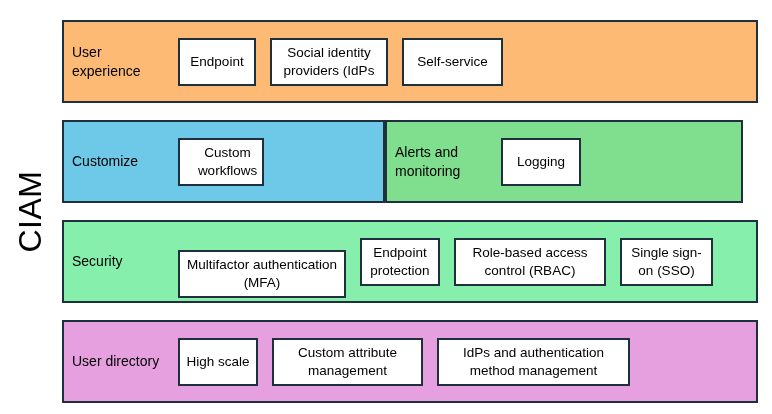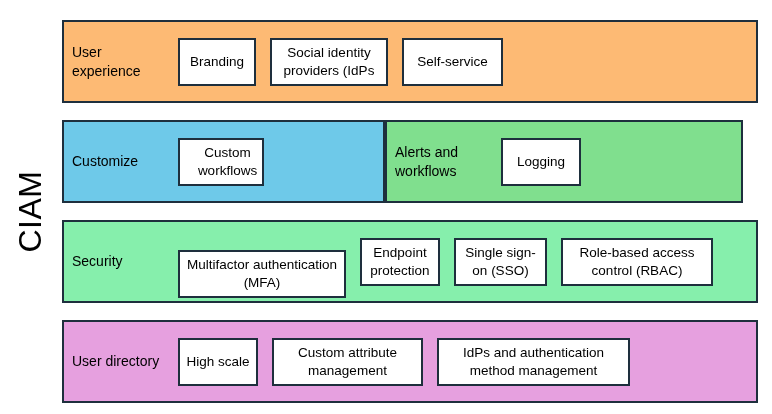--- a/index.html
+++ b/index.html
@@ -72,42 +72,42 @@
 <div class="canvas">
 
   <div class="side-label">
     <span class="vtext">CIAM</span>
   </div>
 
   <div class="rows">
 
     <section class="panel" style="background-color: #fdba74;">
       <div class="panel-label">User experience</div>
-      <div class="box w78">Branding</div>
+      <div class="box w78">Endpoint</div>
       <div class="box w118">Social identity providers (IdPs</div>
       <div class="box w101">Self-service</div>
     </section>
 
     <div class="split-row">
       <section class="panel p-customize" style="background-color: rgb(110, 201, 233);">
         <div class="panel-label">Customize</div>
         <div class="box w86">Custom workflows</div>
       </section>
       <section class="panel p-alerts" style="background-color: rgb(128, 223, 142);">
-        <div class="panel-label">Alerts and workflows</div>
+        <div class="panel-label">Alerts and monitoring</div>
         <div class="box w80">Logging</div>
       </section>
     </div>
 
     <section class="panel" style="background-color: #86efac;">
       <div class="panel-label">Security</div>
       <div class="box w168">Multifactor authentication (MFA)</div>
       <div class="box w87">Endpoint protection</div>
+      <div class="box w152">Role-based access control (RBAC)</div>
       <div class="box w93">Single sign-on (SSO)</div>
-      <div class="box w152">Role-based access control (RBAC)</div>
     </section>
 
     <section class="panel" style="background-color: rgb(230, 160, 223);">
       <div class="panel-label">User directory</div>
       <div class="box w87">High scale</div>
       <div class="box w151">Custom attribute management</div>
       <div class="box w193">IdPs and authentication method management</div>
     </section>
 
   </div>

